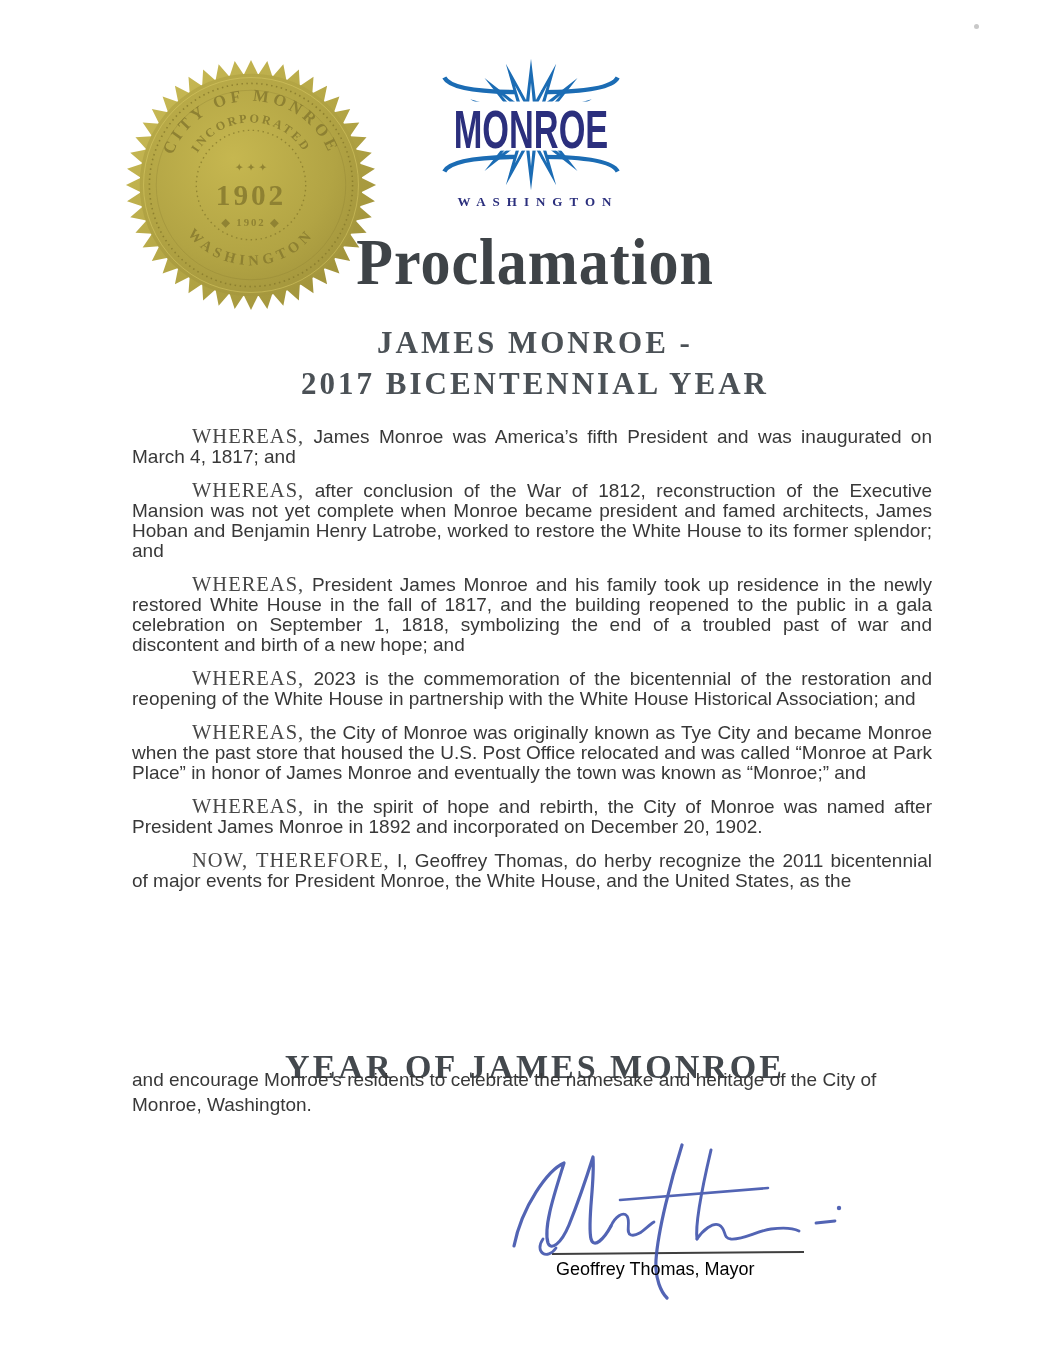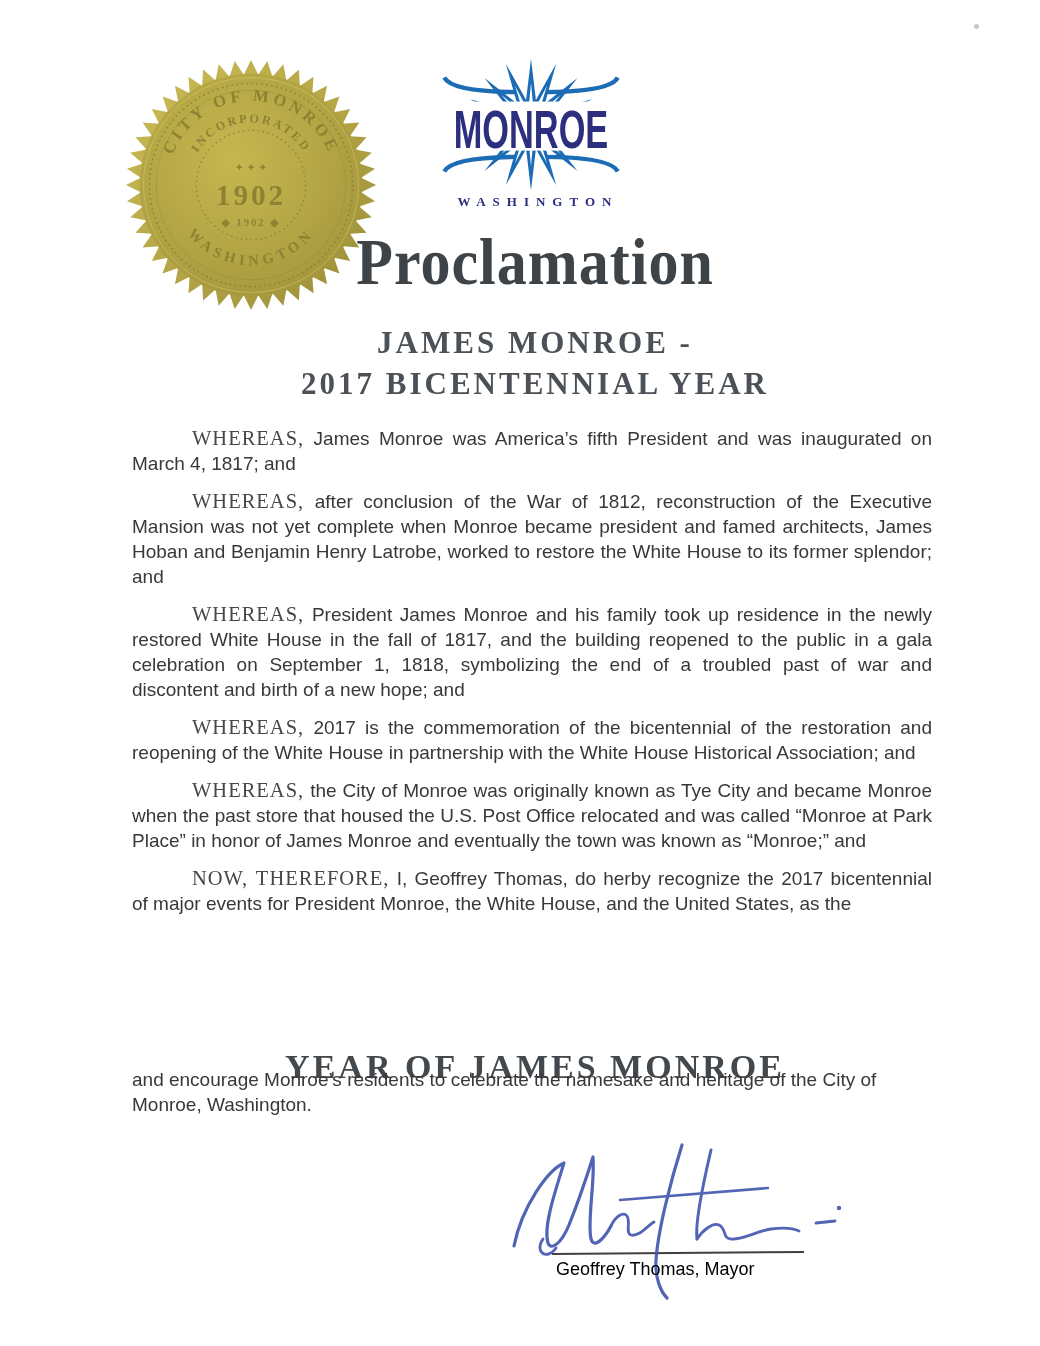--- a/index.html
+++ b/index.html
@@ -30,21 +30,21 @@
   }
   .title{
     position:absolute; left:15px; top:322px; width:1040px; text-align:center;
     font-family:"Liberation Serif", serif; font-weight:bold;
     font-size:31px; line-height:41px; letter-spacing:3px; color:#4b5156;
   }
   
   .content{position:absolute; left:132px; top:426px; width:800px;}
   .content p{
     margin:0 0 13px 0; text-align:justify; text-indent:60px;
-    font-size:19px; line-height:25px; color:var(--body);
+    font-size:19px; line-height:20px; color:var(--body);
   }
   .lead{
     font-family:"Liberation Serif", serif; font-size:20.5px;
     letter-spacing:1px; color:#474747;
   }
   .year-heading{
     position:absolute; left:15px; top:1048px; width:1040px; text-align:center;
     font-family:"Liberation Serif", serif; font-weight:bold;
     font-size:34px; letter-spacing:3px; color:#43484d;
   }
@@ -128,23 +128,24 @@
   <div class="doc-type">Proclamation</div>
   <div class="title">
     <div>JAMES MONROE -</div>
     <div>2017 BICENTENNIAL YEAR</div>
   </div>
 
   <div class="content">
     <p><span class="lead">WHEREAS,</span><span> James Monroe was America’s fifth President and was inaugurated on March 4, 1817; and</span></p>
     <p><span class="lead">WHEREAS,</span><span> after conclusion of the War of 1812, reconstruction of the Executive Mansion was not yet complete when Monroe became president and famed architects, James Hoban and Benjamin Henry Latrobe, worked to restore the White House to its former splendor; and</span></p>
     <p><span class="lead">WHEREAS,</span><span> President James Monroe and his family took up residence in the newly restored White House in the fall of 1817, and the building reopened to the public in a gala celebration on September 1, 1818, symbolizing the end of a troubled past of war and discontent and birth of a new hope; and</span></p>
-    <p><span class="lead">WHEREAS,</span><span> 2017 is the commemoration of the bicentennial of the restoration and reopening of the White House in partnership with the White House Historical Association; and</span></p>
+    <p><span class="lead">WHEREAS,</span><span> 2023 is the commemoration of the bicentennial of the restoration and reopening of the White House in partnership with the White House Historical Association; and</span></p>
     <p><span class="lead">WHEREAS,</span><span> the City of Monroe was originally known as Tye City and became Monroe when the past store that housed the U.S. Post Office relocated and was called “Monroe at Park Place” in honor of James Monroe and eventually the town was known as “Monroe;” and</span></p>
-    <p><span class="lead">NOW, THEREFORE,</span><span> I, Geoffrey Thomas, do herby recognize the 2017 bicentennial of major events for President Monroe, the White House, and the United States, as the</span></p>
+    <p><span class="lead">WHEREAS,</span><span> in the spirit of hope and rebirth, the City of Monroe was named after President James Monroe in 1892 and incorporated on December 20, 1902.</span></p>
+    <p><span class="lead">NOW, THEREFORE,</span><span> I, Geoffrey Thomas, do herby recognize the 2011 bicentennial of major events for President Monroe, the White House, and the United States, as the</span></p>
   </div>
 
   <div class="year-heading">YEAR OF JAMES MONROE</div>
   <div class="closing">and encourage Monroe’s residents to celebrate the namesake and heritage of the City of Monroe, Washington.</div>
 
   <div class="sig-line"></div>
   <svg class="sig-svg" viewBox="0 0 350 168">
     <g opacity="0.92">
       <path stroke-width="3.2" d="M16,108 C24,68 50,32 66,25 C57,54 45,89 50,105 C53,113 63,106 71,87 C81,62 89,38 95,19 C97,45 89,84 93,101 C96,111 106,101 113,88"></path>
       <path stroke-width="2.8" d="M45,101 C36,114 49,123 58,110"></path>

